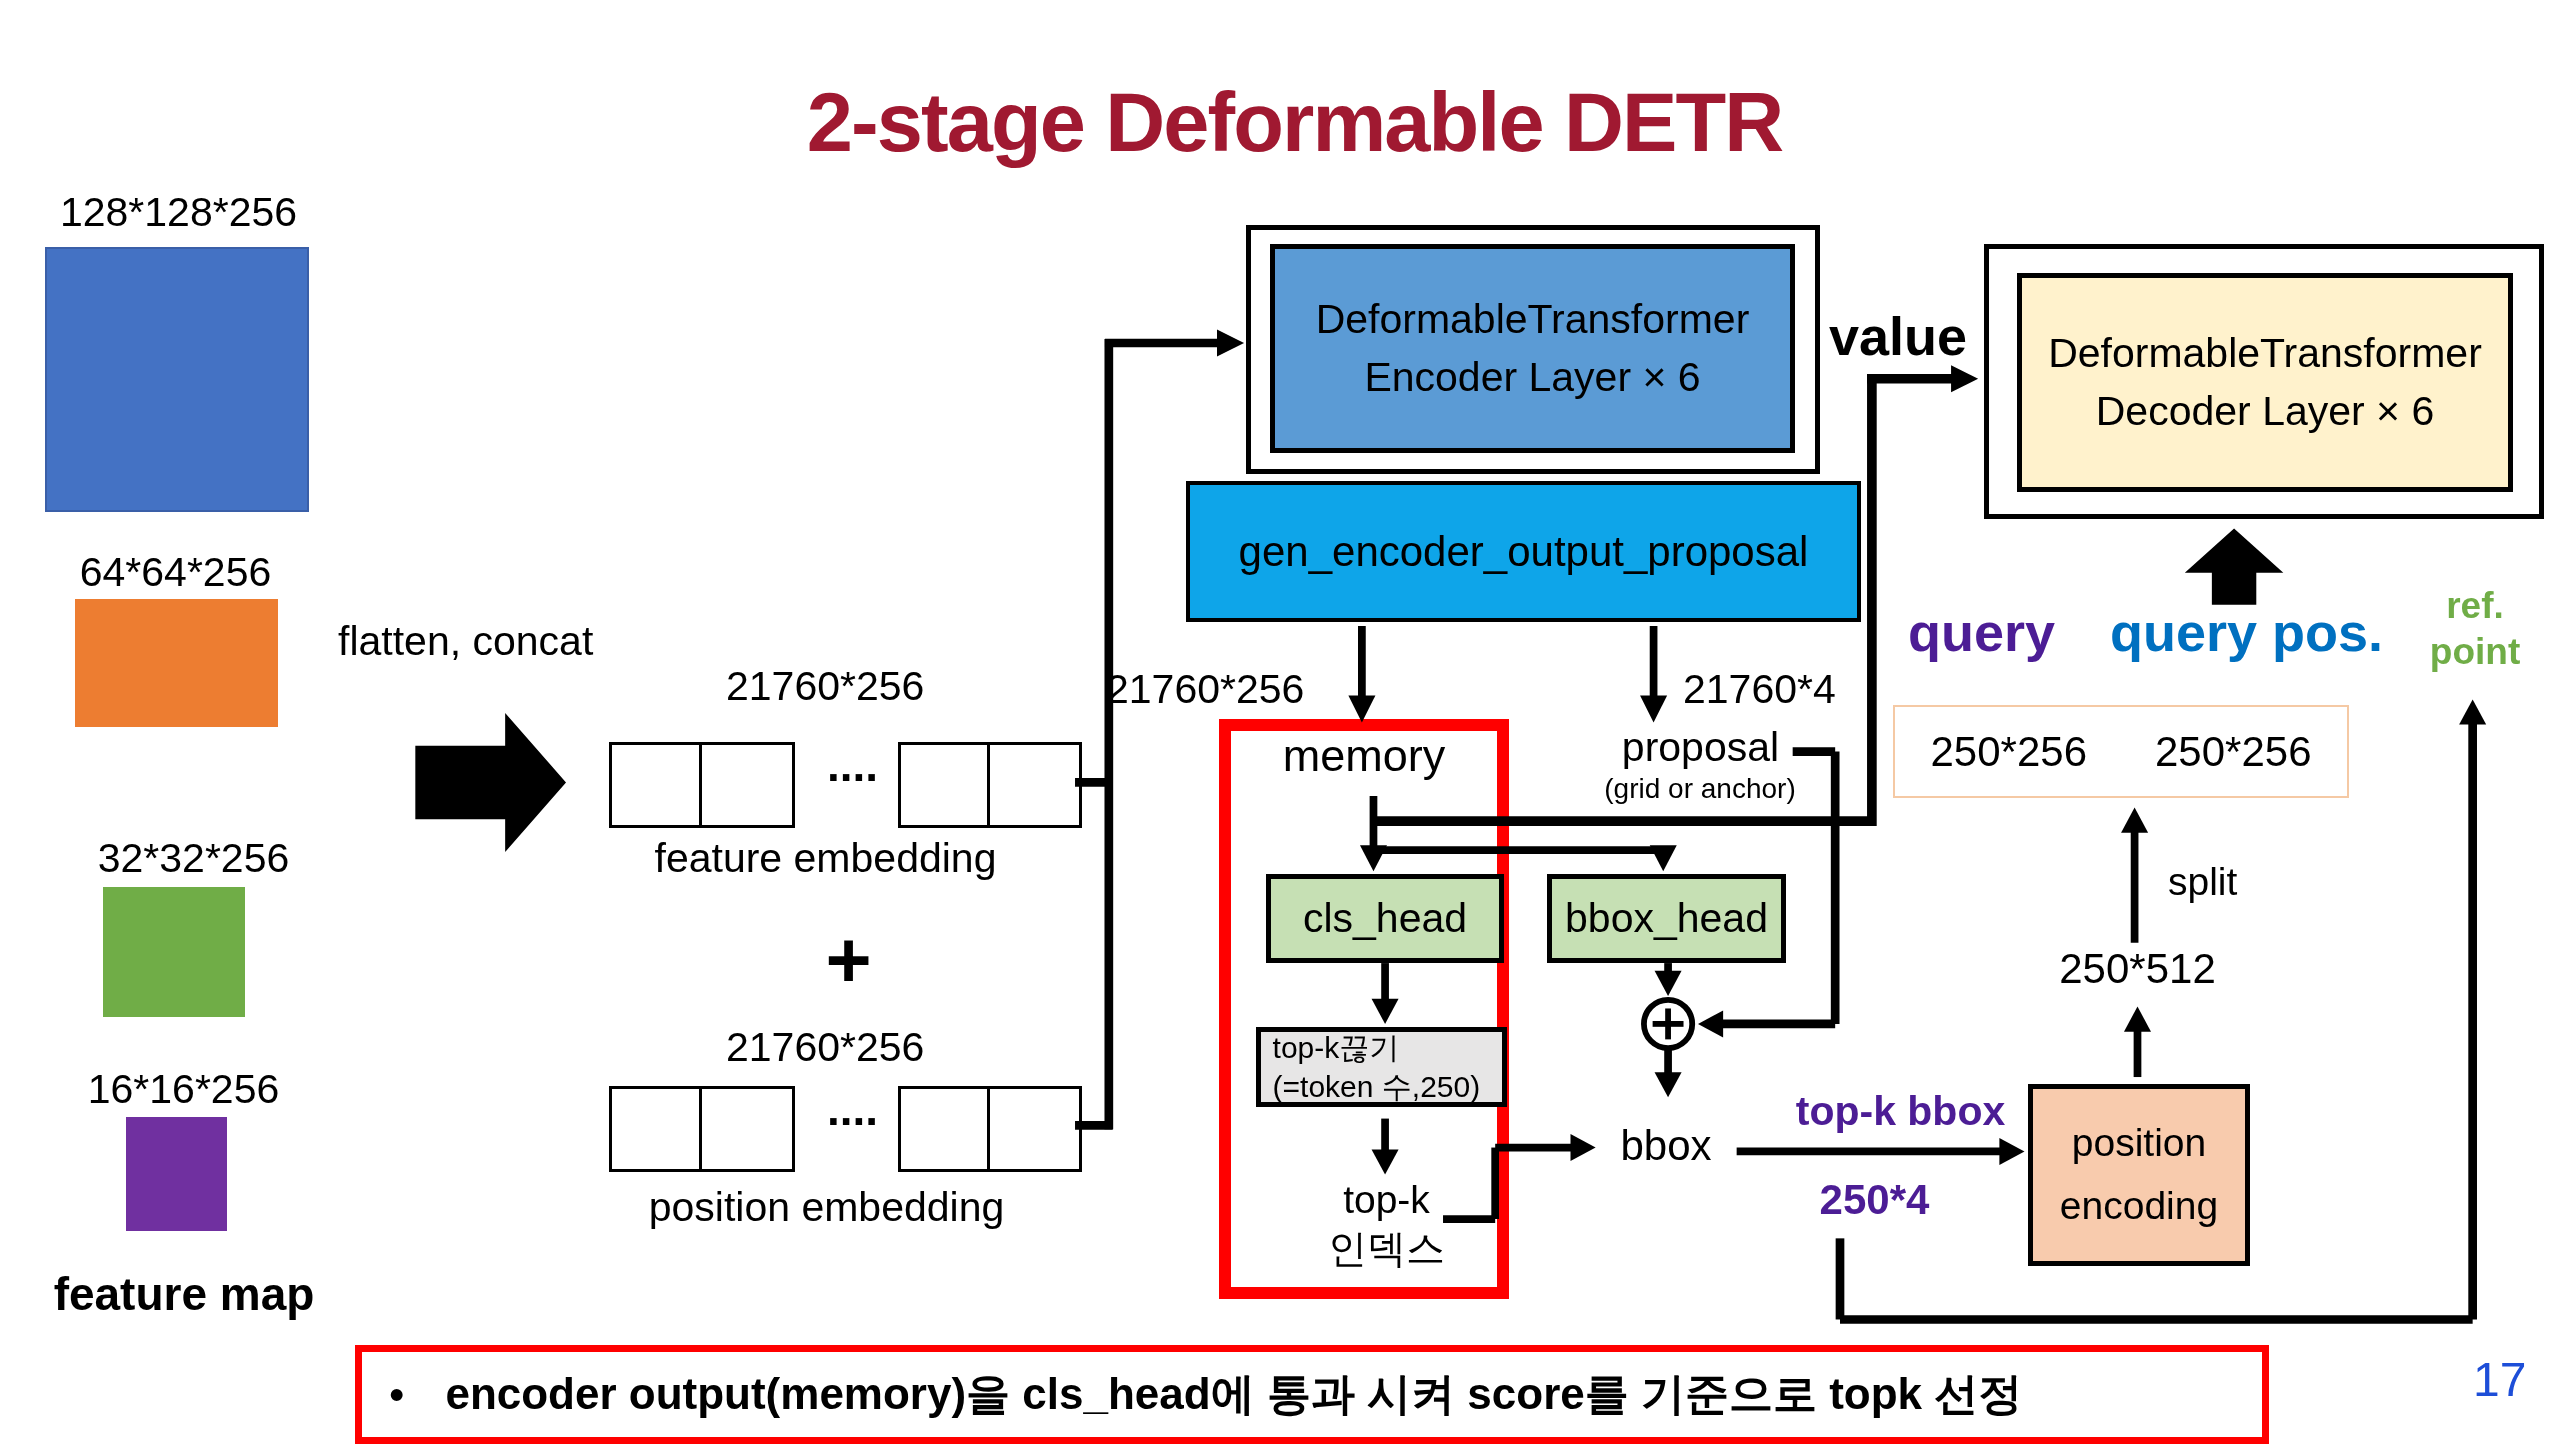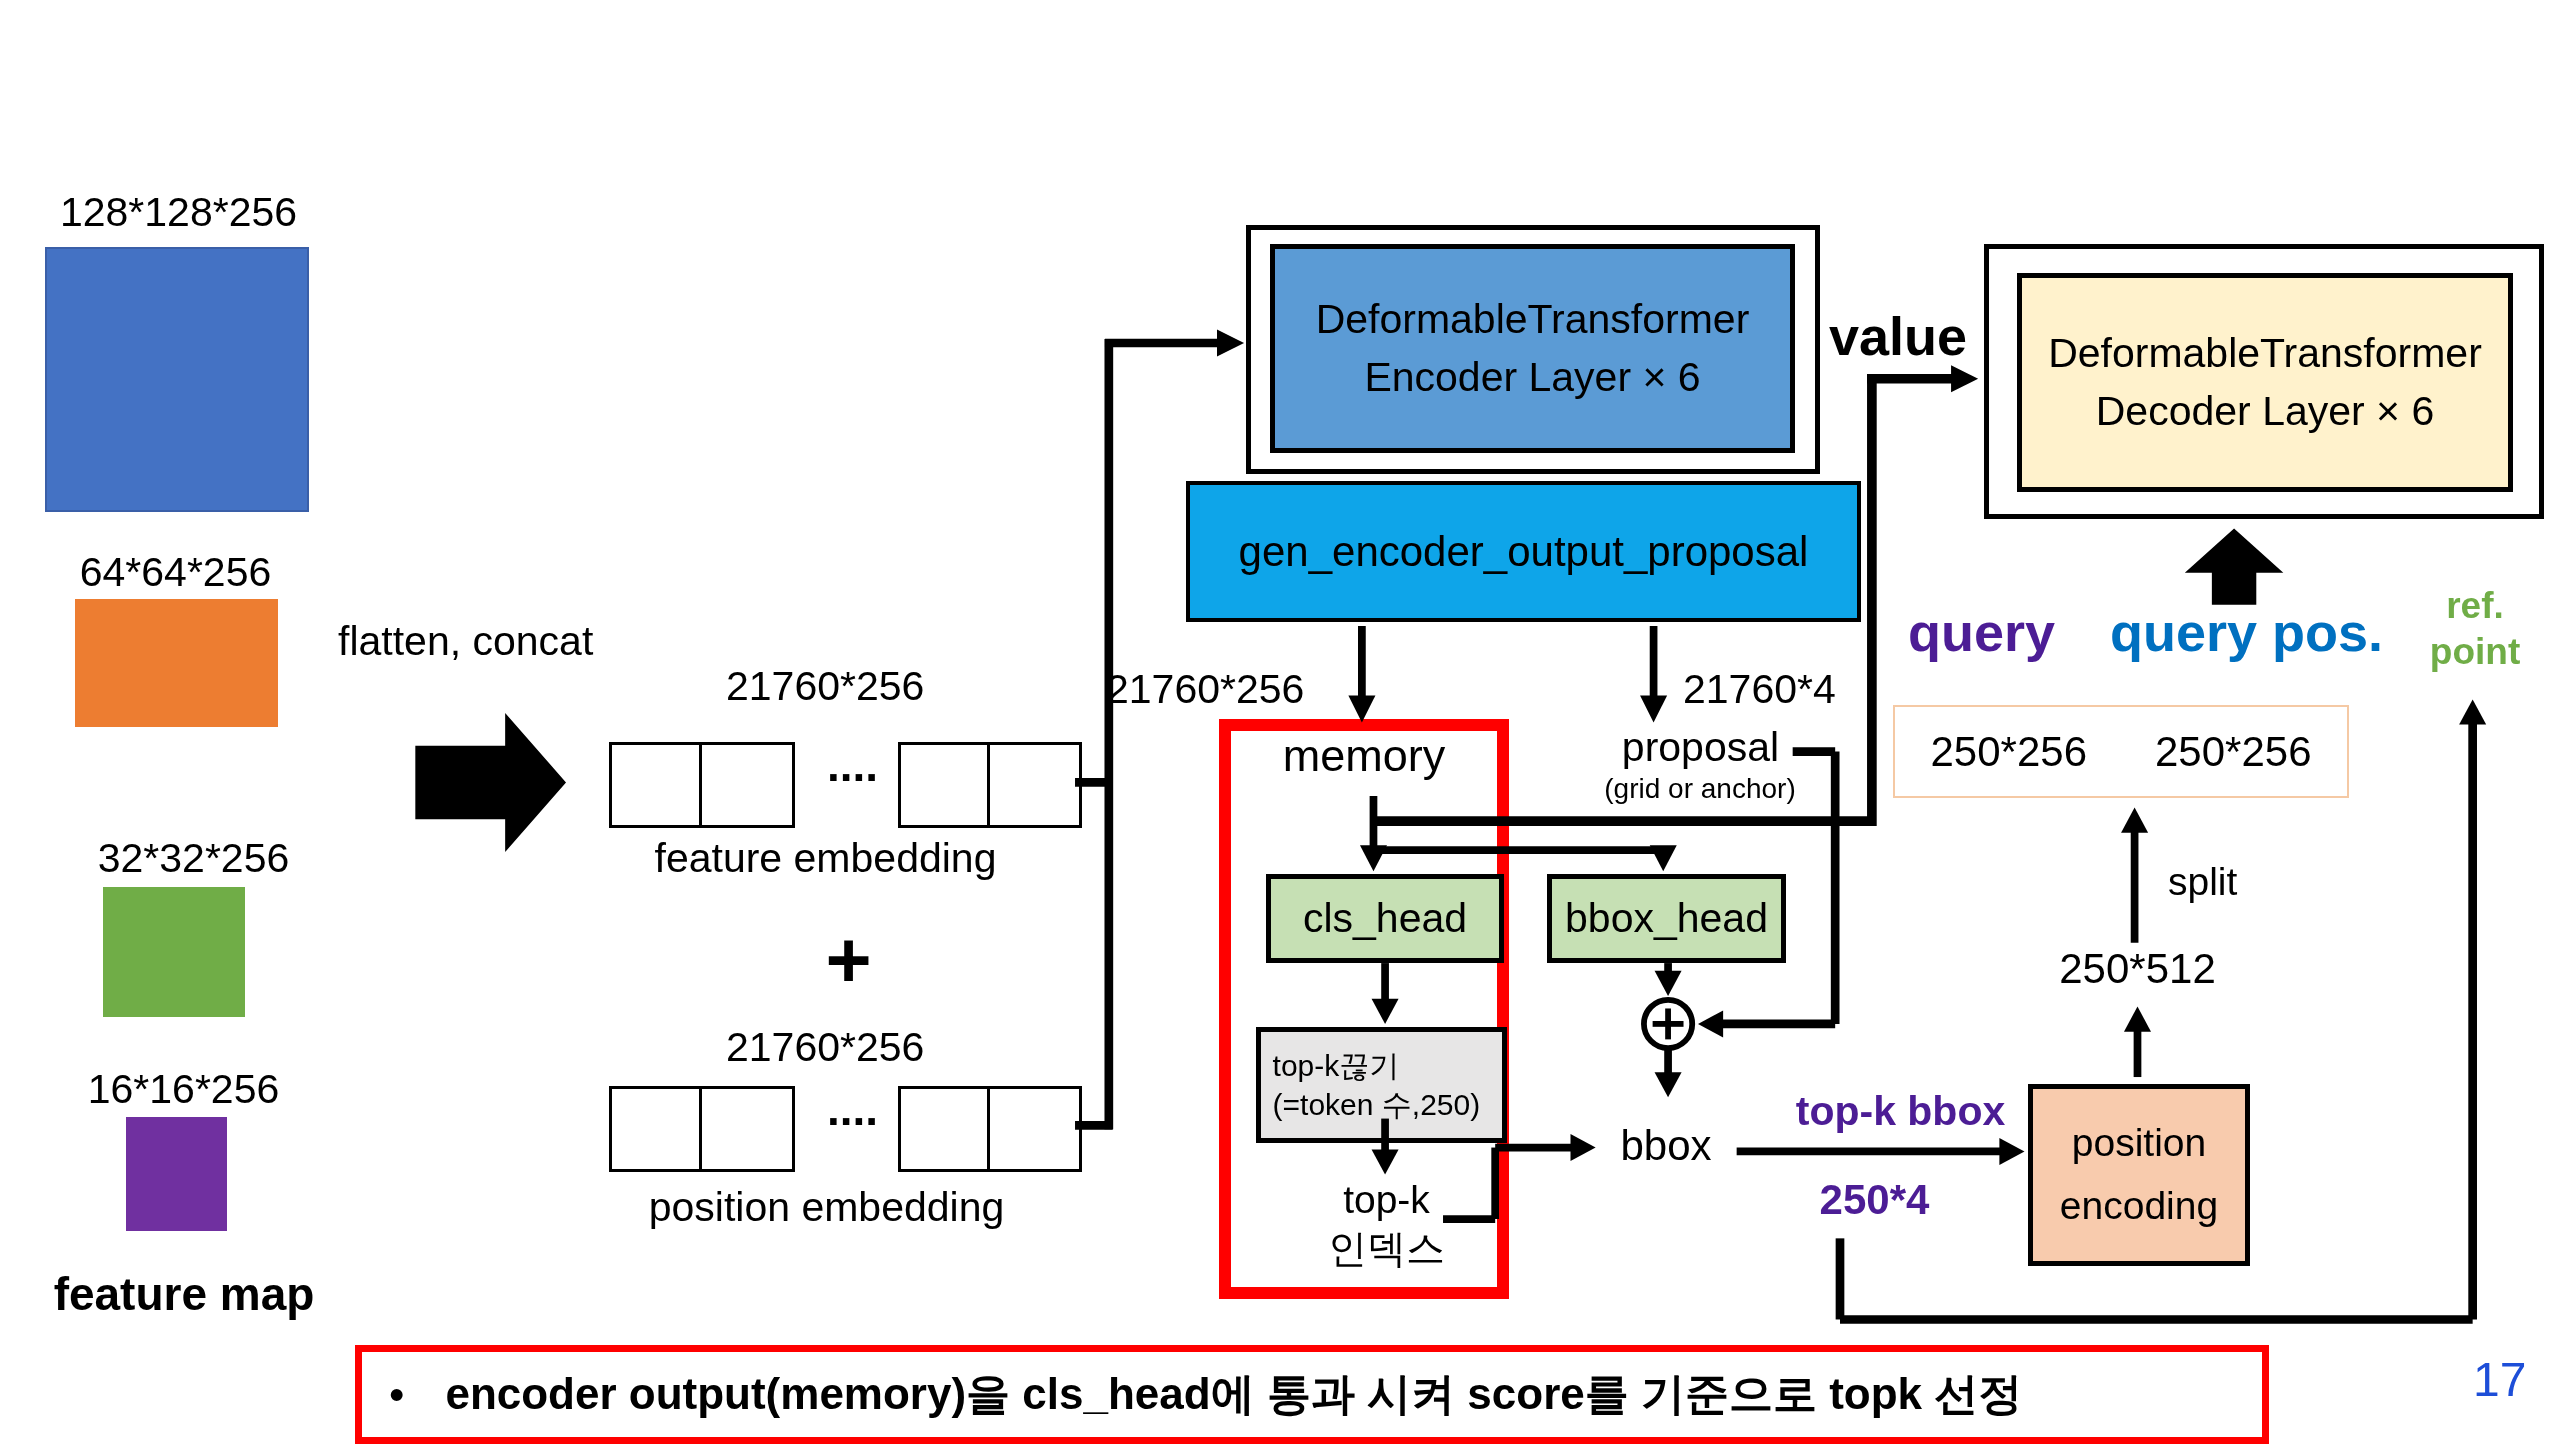--- a/index.html
+++ b/index.html
@@ -44,20 +44,21 @@
   #bullet-box .bdot{font-size:44px;margin-right:41px;}
   #page-num{left:2473px;top:1352px;font-size:48px;color:#1d4ed8;z-index:6;}
   svg#wires{position:absolute;left:0;top:0;z-index:5;pointer-events:none;}
   .z6{z-index:6;}
 </style>
 </head>
 <body>
 
 <div id="slide">
 
+  <div class="abs" id="title">2-stage Deformable DETR</div>
 
   <div class="abs fm-label" style="left:53px;top:189px;">128*128*256</div>
   <div class="abs box" id="fm-blue"></div>
   <div class="abs fm-label" style="left:50px;top:549px;">64*64*256</div>
   <div class="abs box" id="fm-orange"></div>
   <div class="abs fm-label" style="left:68px;top:835px;">32*32*256</div>
   <div class="abs box" id="fm-green"></div>
   <div class="abs fm-label" style="left:58px;top:1066px;">16*16*256</div>
   <div class="abs box" id="fm-purple"></div>
   <div class="abs" id="fm-heading">feature map</div>
@@ -105,21 +106,21 @@
   <div class="abs ctr z6" style="left:1599px;top:724px;width:203px;font-size:41px;">proposal</div>
   <div class="abs ctr z6" style="left:1584px;top:773px;width:232px;font-size:28px;">(grid or anchor)</div>
 
   <div class="abs fill-box head-box" style="left:1266px;top:874px;width:238px;height:89px;">
     <span>cls_head</span>
   </div>
   <div class="abs fill-box head-box" style="left:1547px;top:874px;width:239px;height:89px;">
     <span>bbox_head</span>
   </div>
 
-  <div class="abs fill-box" id="topk-box" style="left:1256px;top:1027px;width:251px;height:116px;">
+  <div class="abs fill-box" id="topk-box" style="left:1256px;top:1027px;width:251px;height:80px;">
     <span>top-k끊기</span>
     <span>(=token 수,250)</span>
   </div>
 
   <div class="abs ctr z6" style="left:1285px;top:1176px;width:203px;font-size:39px;line-height:1.25;">
     <div>top-k</div>
     <div>인덱스</div>
   </div>
 
   <div class="abs ctr z6" style="left:1603px;top:1122px;width:126px;font-size:42px;">bbox</div>

